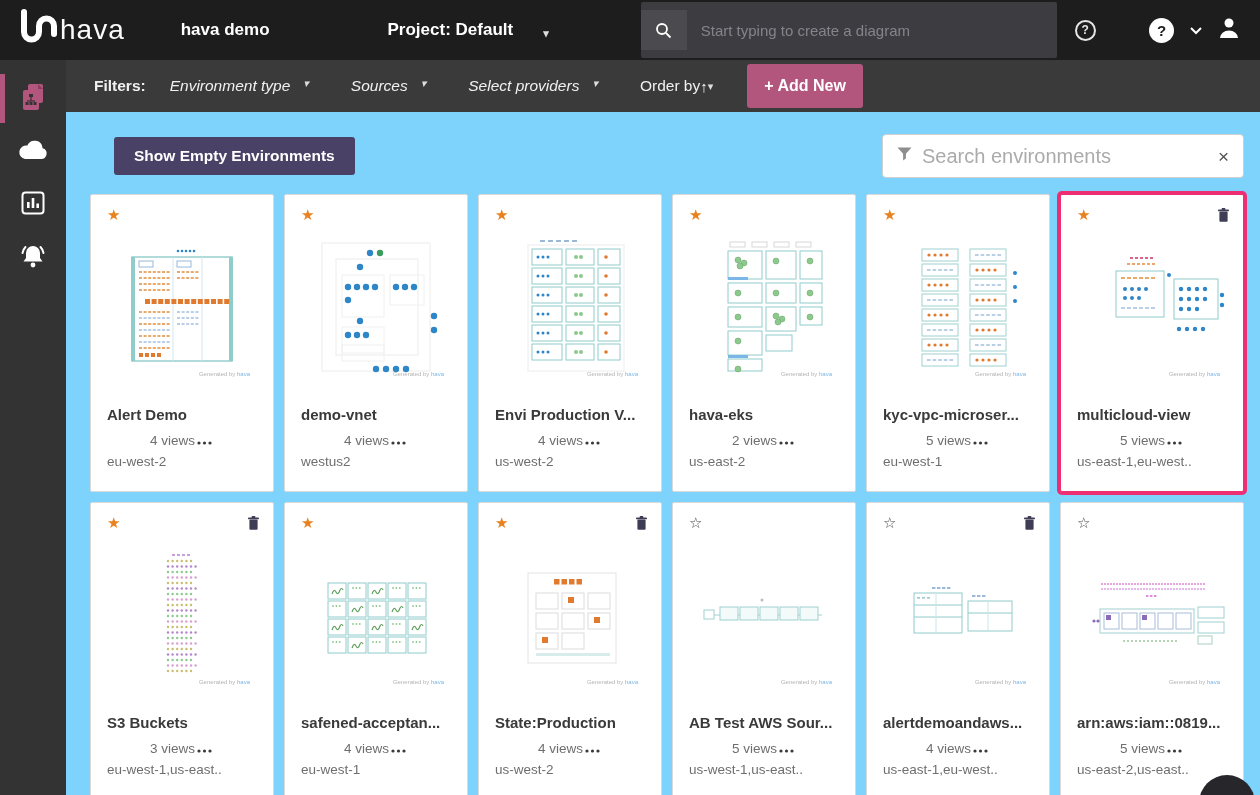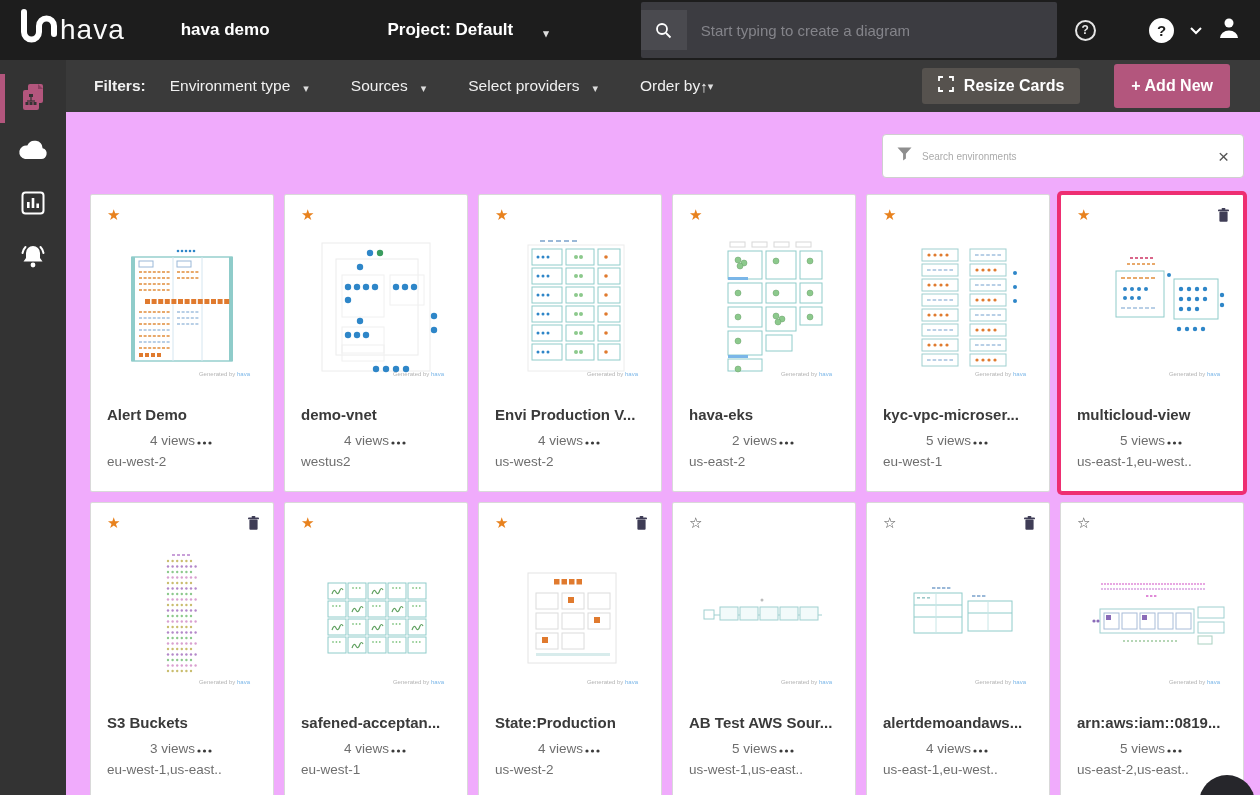--- a/index.html
+++ b/index.html
@@ -19,38 +19,38 @@
   .create-search input::placeholder { color:#84848a; }
   .help-outline { margin-left:18px; width:21px; height:21px; border:2px solid #e6e6e6; border-radius:50%; display:flex; align-items:center; justify-content:center; font-size:12px; font-weight:700; color:#e6e6e6; cursor:pointer; }
   .topbar-right { margin-left:auto; margin-right:20px; display:flex; align-items:center; gap:16px; }
   .help-filled { width:25px; height:25px; background:#fff; border-radius:50%; display:flex; align-items:center; justify-content:center; font-size:15px; font-weight:800; color:#1d1d1d; cursor:pointer; }
 
   
   .app { display:flex; height:735px; }
   .sidebar { width:66px; background:#333333; flex:none; padding-top:12px; }
   .side-item { height:53px; display:flex; align-items:center; justify-content:center; position:relative; cursor:pointer; }
   .side-item.active::before { content:""; position:absolute; left:0; top:2px; bottom:2px; width:5px; background:#b3567d; }
-  .main { flex:1; background:#f0abfc; display:flex; flex-direction:column; }
+  .main { flex:1; background:#7dd3fc; display:flex; flex-direction:column; }
 
   
   .filterbar { height:52px; background:#3a3a3a; display:flex; align-items:center; color:#f0f0f0; padding:0 30px 0 28px; flex:none; }
   .filters-label { font-weight:700; font-size:15.5px; }
-  .fdrop { display:flex; align-items:flex-end; gap:13px; margin-left:42px; font-size:15.5px; cursor:pointer; }
+  .fdrop { display:flex; align-items:flex-start; gap:13px; margin-left:42px; font-size:15.5px; cursor:pointer;font-style:italic; }
   .fdrop:first-of-type { margin-left:24px; }
   .orderby { display:flex; align-items:center; margin-left:42px; font-size:15.5px; }
   .sort-up { font-size:15px; cursor:pointer; }
   .btn-resize { margin-left:auto; height:36px; background:#56524e; border:none; border-radius:3px; color:#fff; font-size:16px; font-weight:600; padding:0 16px; display:flex; align-items:center; gap:10px; cursor:pointer; font-family:"Liberation Sans",sans-serif; }
   .btn-addnew { margin-left:34px; height:44px; background:#b3567d; border:none; border-radius:3px; color:#fff; font-size:16px; font-weight:600; padding:0 17px; cursor:pointer; font-family:"Liberation Sans",sans-serif; }
 
   
   .content-header { display:flex; align-items:center; padding:22px 16px 16px 24px; flex:none; }
   .page-title { font-size:25px; font-weight:800; color:#2d2d2d; }
   .btn-showempty { margin-left:24px; height:38px; background:#494166; border:none; border-radius:3px; color:#fff; font-size:15.5px; font-weight:600; padding:0 20px; cursor:pointer; font-family:"Liberation Sans",sans-serif; }
   .env-search { margin-left:auto; width:362px; height:44px; border:1px solid #cfcfcf; border-radius:4px; display:flex; align-items:center; padding:0 14px; gap:10px; background:#fff; }
-  .env-search input { flex:1; border:none; outline:none; font-size:10px; color:#555; font-family:"Liberation Sans",sans-serif; }
+  .env-search input { flex:1; border:none; outline:none; font-size:20px; color:#555; font-family:"Liberation Sans",sans-serif; }
   .env-search input::placeholder { color:#ababab; }
   .clear-x { font-size:19px; color:#555; cursor:pointer; line-height:1; }
 
   
   .cards { display:grid; grid-template-columns:repeat(6,184px); grid-auto-rows:298px; gap:10px; padding-left:24px; }
   .card { background:#fff; border:1px solid #d9d9d9; border-radius:2px; display:flex; flex-direction:column; cursor:pointer; }
   .card.highlighted { box-shadow:0 0 0 3px #ee2e72; border-color:#ee2e72; }
   .card-top { height:34px; flex:none; display:flex; justify-content:space-between; align-items:flex-start; padding:13px 14px 0 16px; }
   .star { font-size:15px; line-height:13px; }
   .star.starred { color:#e8821e; }
@@ -170,35 +170,25 @@
       </div>
       <div class="fdrop">
         <span>Select providers</span>
         <span class="caret">▾</span>
       </div>
       <div class="orderby">
         <span>Order by</span>
         <span class="sort-up">↑</span>
         <span class="caret">▾</span>
       </div>
-      <button class="btn-resize">
-        <span>
-          <svg width="16" height="16" viewBox="0 0 16 16" fill="none" stroke="#fff" stroke-width="1.8">
-            <path d="M1 5 V1 h4"></path>
-              <path d="M11 1 h4 v4"></path>
-              <path d="M15 11 v4 h-4"></path>
-              <path d="M5 15 H1 v-4"></path>
-          </svg>
-        </span>
-        <span>Resize Cards</span>
-      </button>
       <button class="btn-addnew">+ Add New</button>
     </div>
 
     <div class="content-header">
+      <button class="btn-showempty">Show Empty Environments</button>
       <div class="env-search">
         <span>
           <svg width="15" height="14" viewBox="0 0 15 14">
               <path d="M0.5 0.5 h14 l-5.6 6.2 v4.8 l-2.8 2 v-6.8 z" fill="#8e8e8e"></path>
             </svg>
         </span>
         <input type="text" placeholder="Search environments" style="">
         <span class="clear-x">×</span>
       </div>
     </div>

